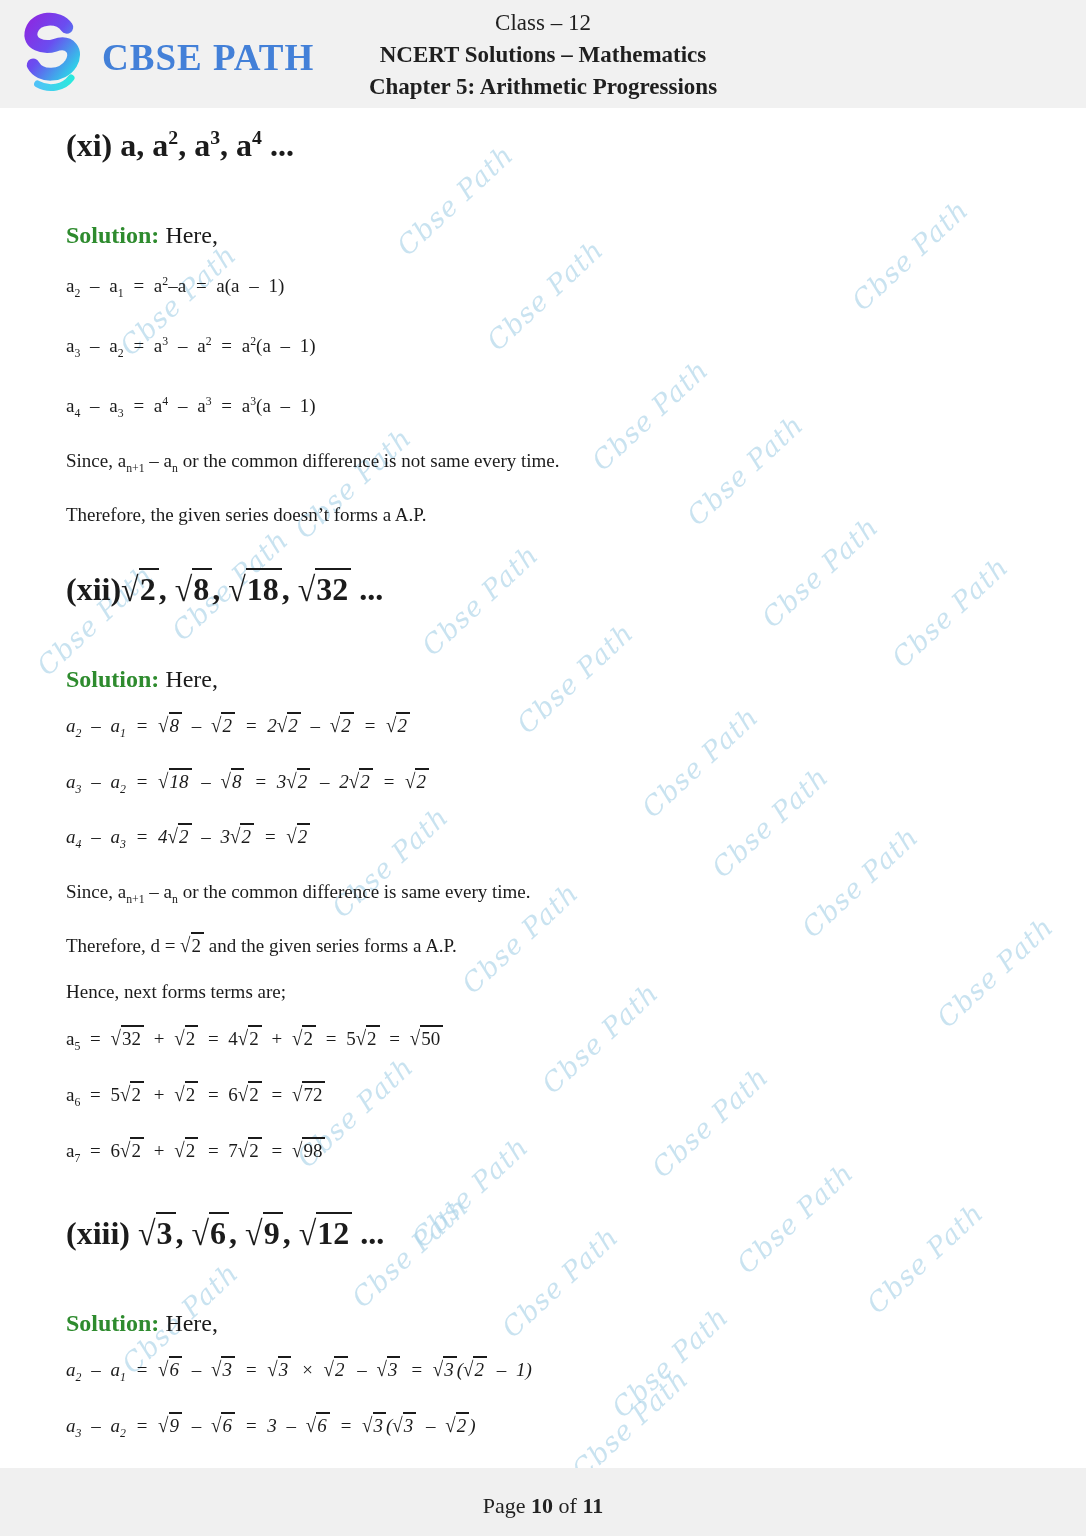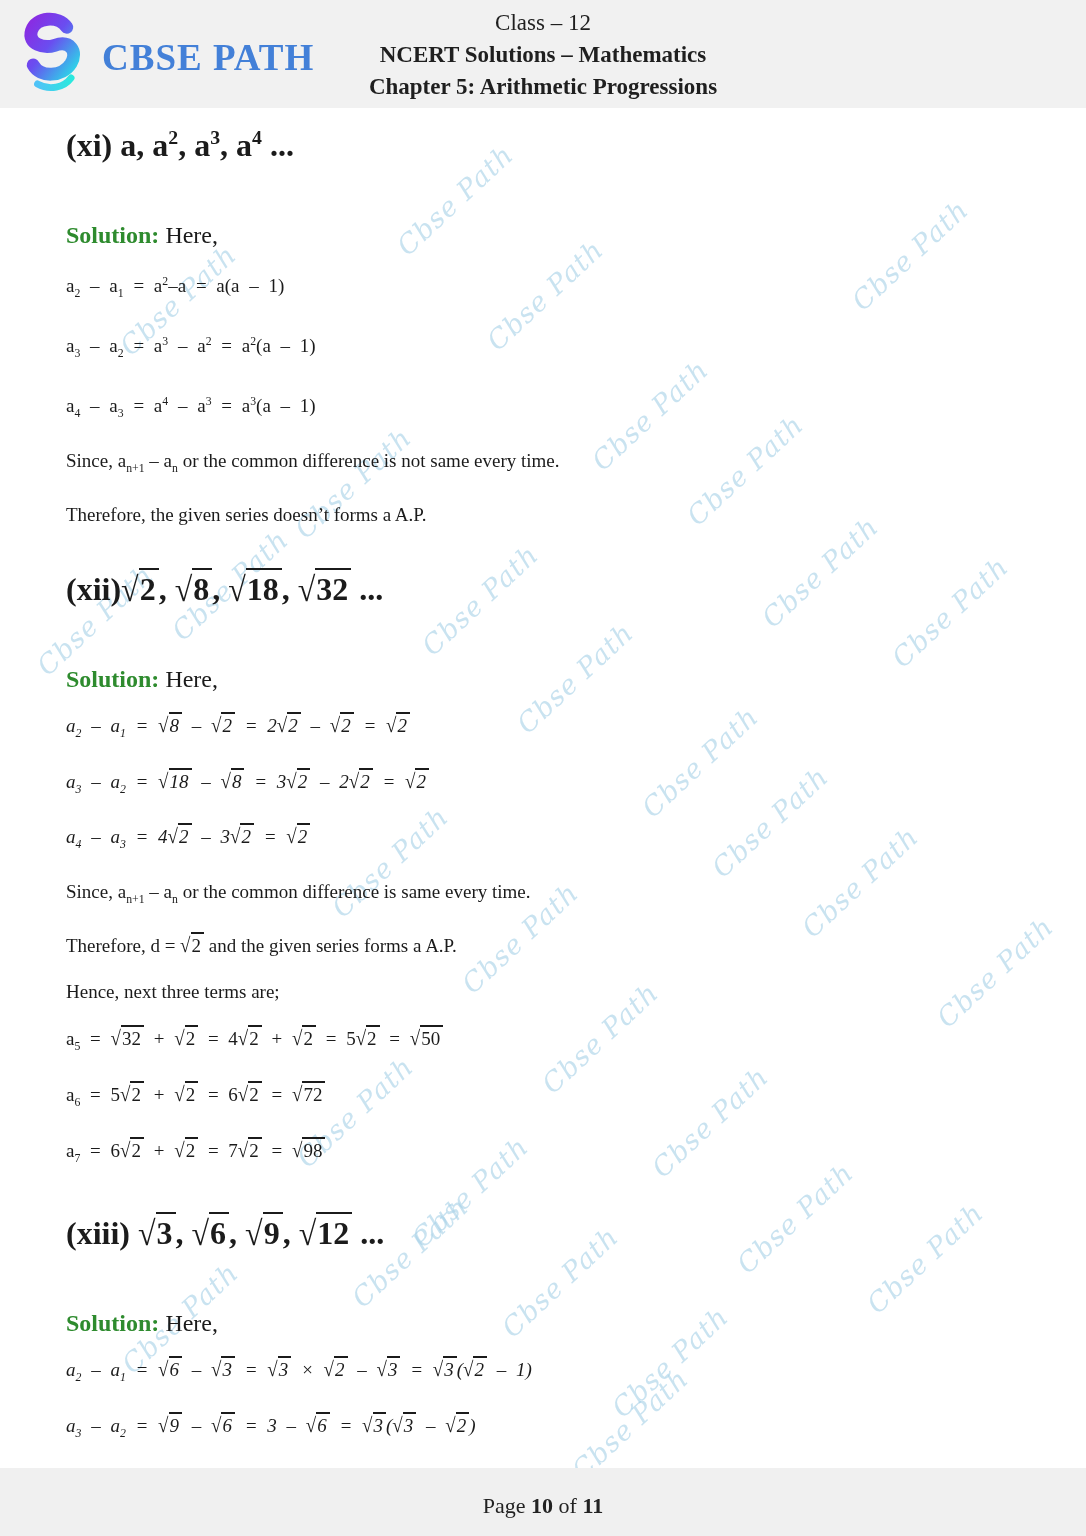--- a/index.html
+++ b/index.html
@@ -143,21 +143,21 @@
         <p class="row text">Therefore, the given series doesn’t forms a A.P.</p>
       </section>
       <section>
         <h2 class="qhead">(xii)<span class="rt"><span class="rs">√</span><span class="rb">2</span></span>, <span class="rt"><span class="rs">√</span><span class="rb">8</span></span>, <span class="rt"><span class="rs">√</span><span class="rb">18</span></span>, <span class="rt"><span class="rs">√</span><span class="rb">32</span></span>  ...</h2>
         <p class="sol"><span class="sol-label">Solution:</span><span> Here,</span></p>
         <p class="row math math-italic">a<sub>2</sub> – a<sub>1</sub>  =  <span class="rt"><span class="rs">√</span><span class="rb">8</span></span> – <span class="rt"><span class="rs">√</span><span class="rb">2</span></span>  =  2<span class="rt"><span class="rs">√</span><span class="rb">2</span></span> – <span class="rt"><span class="rs">√</span><span class="rb">2</span></span>  =  <span class="rt"><span class="rs">√</span><span class="rb">2</span></span></p>
         <p class="row math math-italic">a<sub>3</sub> – a<sub>2</sub>  =  <span class="rt"><span class="rs">√</span><span class="rb">18</span></span> – <span class="rt"><span class="rs">√</span><span class="rb">8</span></span>  =  3<span class="rt"><span class="rs">√</span><span class="rb">2</span></span> – 2<span class="rt"><span class="rs">√</span><span class="rb">2</span></span>  =  <span class="rt"><span class="rs">√</span><span class="rb">2</span></span></p>
         <p class="row math math-italic">a<sub>4</sub> – a<sub>3</sub>  =  4<span class="rt"><span class="rs">√</span><span class="rb">2</span></span> – 3<span class="rt"><span class="rs">√</span><span class="rb">2</span></span>  =  <span class="rt"><span class="rs">√</span><span class="rb">2</span></span></p>
         <p class="row text">Since, a<sub>n+1</sub> – a<sub>n</sub> or the common difference is same every time.</p>
         <p class="row text">Therefore, d = <span class="rt"><span class="rs">√</span><span class="rb">2</span></span> and the given series forms a A.P.</p>
-        <p class="row text">Hence, next three terms are;</p>
+        <p class="row text">Hence, next forms terms are;</p>
         <p class="row math">a<sub>5</sub>  =  <span class="rt"><span class="rs">√</span><span class="rb">32</span></span> + <span class="rt"><span class="rs">√</span><span class="rb">2</span></span>  =  4<span class="rt"><span class="rs">√</span><span class="rb">2</span></span> + <span class="rt"><span class="rs">√</span><span class="rb">2</span></span>  =  5<span class="rt"><span class="rs">√</span><span class="rb">2</span></span>  =  <span class="rt"><span class="rs">√</span><span class="rb">50</span></span></p>
         <p class="row math">a<sub>6</sub>  =  5<span class="rt"><span class="rs">√</span><span class="rb">2</span></span> + <span class="rt"><span class="rs">√</span><span class="rb">2</span></span>  =  6<span class="rt"><span class="rs">√</span><span class="rb">2</span></span>  =  <span class="rt"><span class="rs">√</span><span class="rb">72</span></span></p>
         <p class="row math">a<sub>7</sub>  =  6<span class="rt"><span class="rs">√</span><span class="rb">2</span></span> + <span class="rt"><span class="rs">√</span><span class="rb">2</span></span>  =  7<span class="rt"><span class="rs">√</span><span class="rb">2</span></span>  =  <span class="rt"><span class="rs">√</span><span class="rb">98</span></span></p>
       </section>
       <section>
         <h2 class="qhead">(xiii) <span class="rt"><span class="rs">√</span><span class="rb">3</span></span>, <span class="rt"><span class="rs">√</span><span class="rb">6</span></span>, <span class="rt"><span class="rs">√</span><span class="rb">9</span></span>, <span class="rt"><span class="rs">√</span><span class="rb">12</span></span>  ...</h2>
         <p class="sol"><span class="sol-label">Solution:</span><span> Here,</span></p>
         <p class="row math math-italic">a<sub>2</sub> – a<sub>1</sub>  =  <span class="rt"><span class="rs">√</span><span class="rb">6</span></span> – <span class="rt"><span class="rs">√</span><span class="rb">3</span></span>  =  <span class="rt"><span class="rs">√</span><span class="rb">3</span></span> × <span class="rt"><span class="rs">√</span><span class="rb">2</span></span> – <span class="rt"><span class="rs">√</span><span class="rb">3</span></span>  =  <span class="rt"><span class="rs">√</span><span class="rb">3</span></span>(<span class="rt"><span class="rs">√</span><span class="rb">2</span></span> – 1)</p>
         <p class="row math math-italic">a<sub>3</sub> – a<sub>2</sub>  =  <span class="rt"><span class="rs">√</span><span class="rb">9</span></span> – <span class="rt"><span class="rs">√</span><span class="rb">6</span></span>  =  3 – <span class="rt"><span class="rs">√</span><span class="rb">6</span></span>  =  <span class="rt"><span class="rs">√</span><span class="rb">3</span></span>(<span class="rt"><span class="rs">√</span><span class="rb">3</span></span> – <span class="rt"><span class="rs">√</span><span class="rb">2</span></span>)</p>
         <p class="row math">a<sub>4</sub> – a<sub>3</sub>  =  <span class="rt"><span class="rs">√</span><span class="rb">12</span></span> – <span class="rt"><span class="rs">√</span><span class="rb">9</span></span>  =  2<span class="rt"><span class="rs">√</span><span class="rb">3</span></span> – <span class="rt"><span class="rs">√</span><span class="rb">3</span></span> × <span class="rt"><span class="rs">√</span><span class="rb">3</span></span>  =  <span class="rt"><span class="rs">√</span><span class="rb">3</span></span>(2 – <span class="rt"><span class="rs">√</span><span class="rb">3</span></span>)</p>

